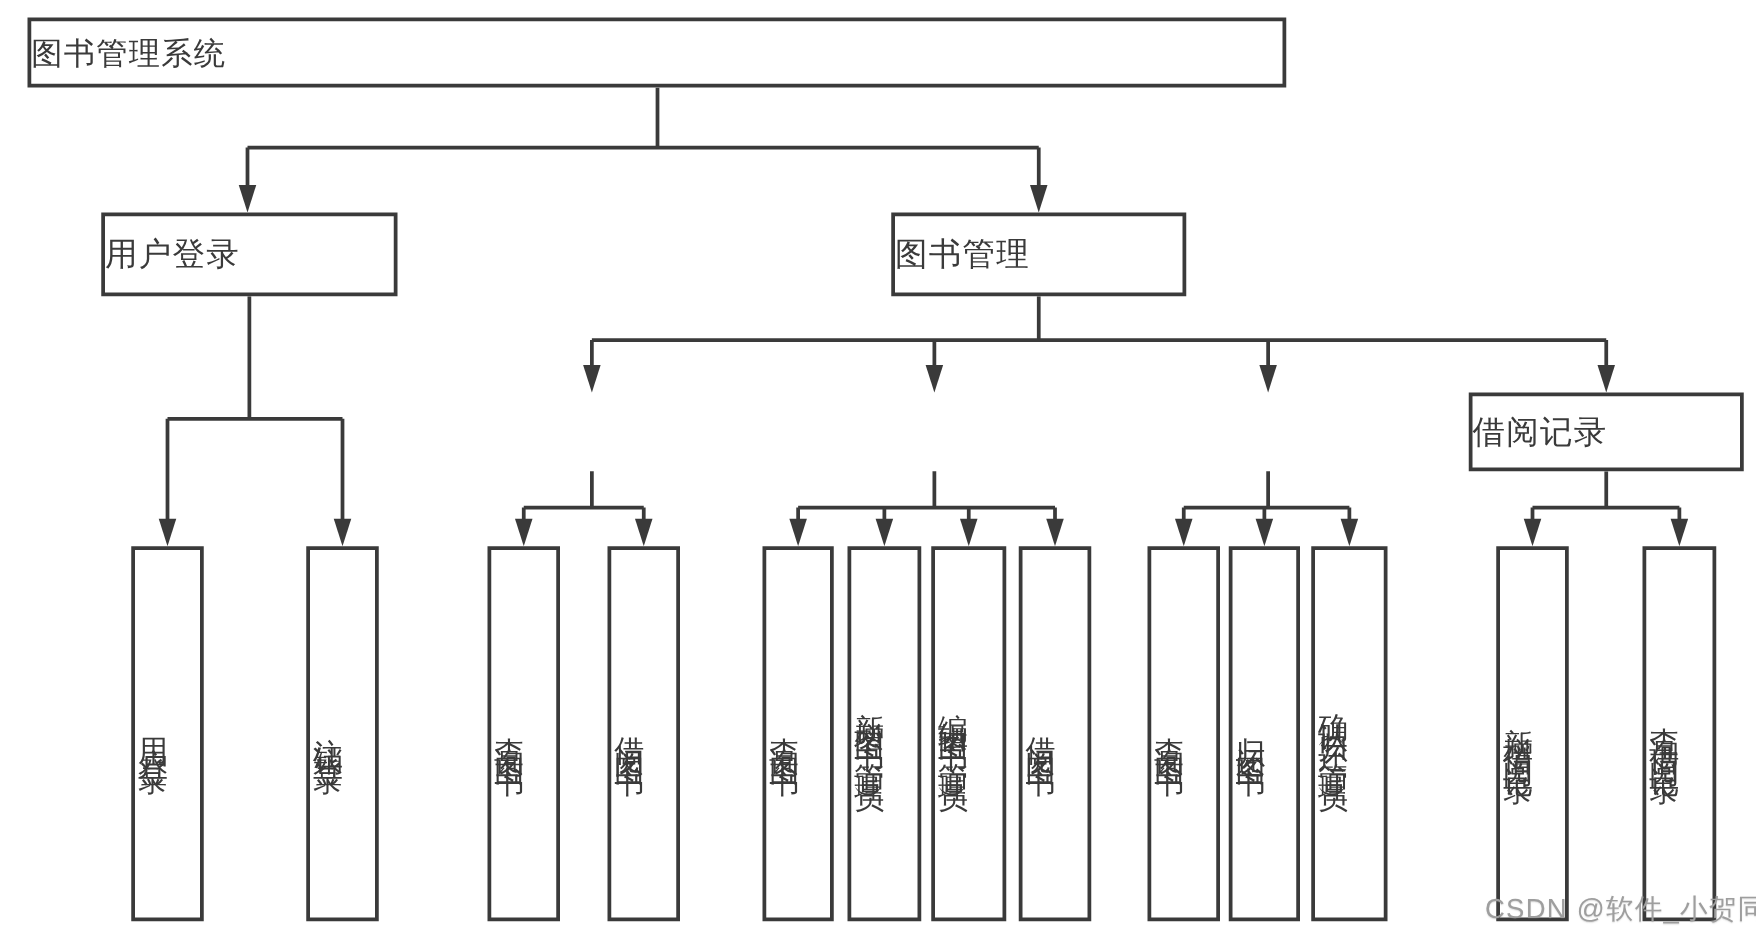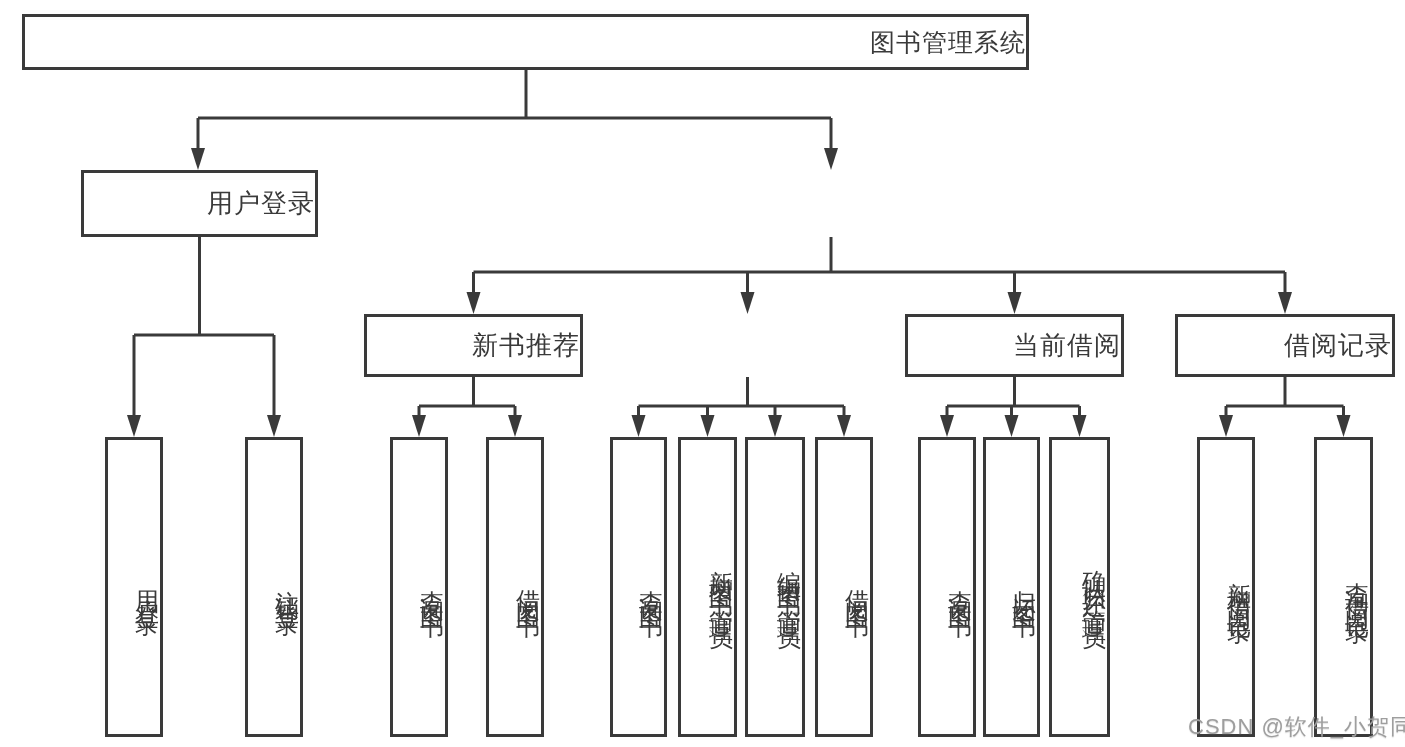--- a/index.html
+++ b/index.html
@@ -6,21 +6,21 @@
   body{
     width:1405px;height:747px;position:relative;overflow:hidden;
     font-family:"Liberation Sans","DejaVu Sans",sans-serif;
   }
   #stage{position:absolute;left:0;top:0;width:1405px;height:747px;background:var(--background,#ffffff);}
   svg.connectors{position:absolute;left:0;top:0;}
   svg.connectors path.ln{stroke:var(--line,#3a3a3a);stroke-width:3;fill:none;}
   svg.connectors path.head{fill:var(--line,#3a3a3a);stroke:none;}
   .box{
     position:absolute;background:#fff;border:3px solid var(--line,#3a3a3a);
-    box-sizing:border-box;display:flex;align-items:center;justify-content:flex-end;
+    box-sizing:border-box;display:flex;align-items:center;justify-content:flex-start;
     color:var(--text,#3a3a3a);
   }
   .h{font-size:26px;letter-spacing:1px;white-space:nowrap;}
   .v{top:437px;width:58px;height:300px;}
   .vtext{
     writing-mode:vertical-rl;text-orientation:mixed;
     font-size:24px;letter-spacing:8px;line-height:1.1;
   }
   #b-root{left:22px;top:14px;width:1007px;height:56px;font-size:25px;}
   #b-user{left:81px;top:170px;width:237px;height:67px;}
@@ -129,27 +129,24 @@
     </g>
   </svg>
 
   <div class="box h" id="b-root">
     <span>图书管理系统</span>
   </div>
 
   <div class="box h" id="b-user">
     <span>用户登录</span>
   </div>
+  <div class="box h" id="b-mgmt">
+    <span>图书管理</span>
+  </div>
 
-  <div class="box h" id="b-newrec">
-    <span>新书推荐</span>
-  </div>
-  <div class="box h" id="b-current">
-    <span>当前借阅</span>
-  </div>
   <div class="box h" id="b-records">
     <span>借阅记录</span>
   </div>
 
   <div class="box v" id="b-login">
     <span class="vtext">用户登录</span>
   </div>
   <div class="box v" id="b-logout">
     <span class="vtext">注销登录</span>
   </div>

